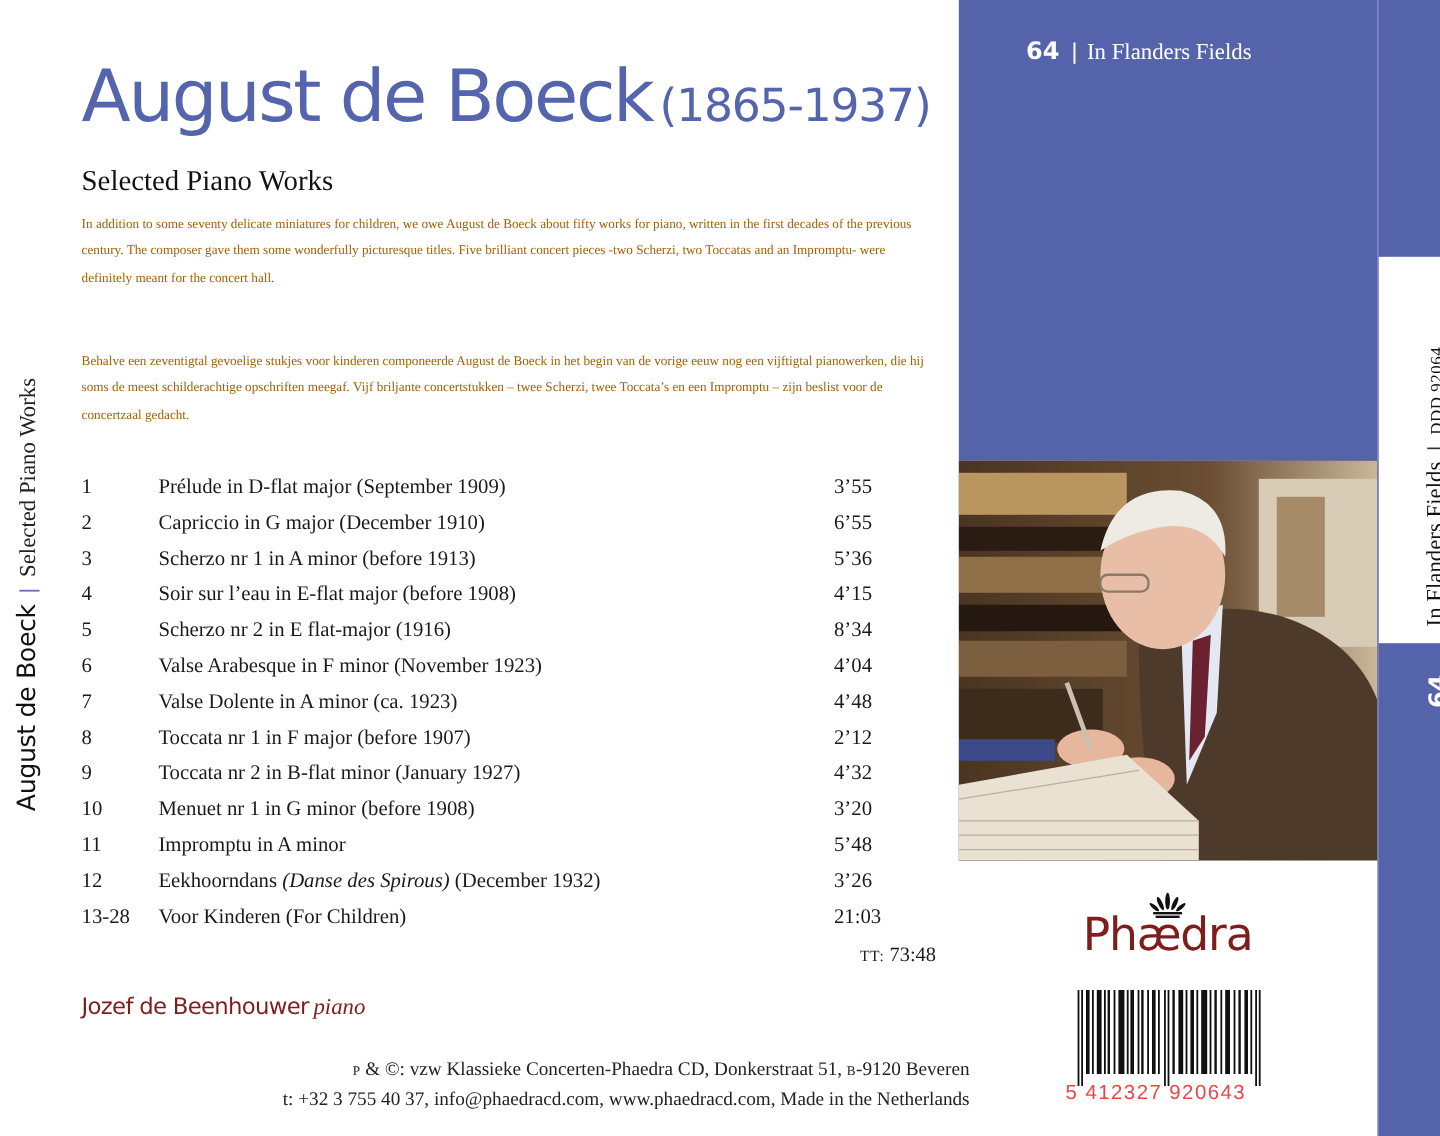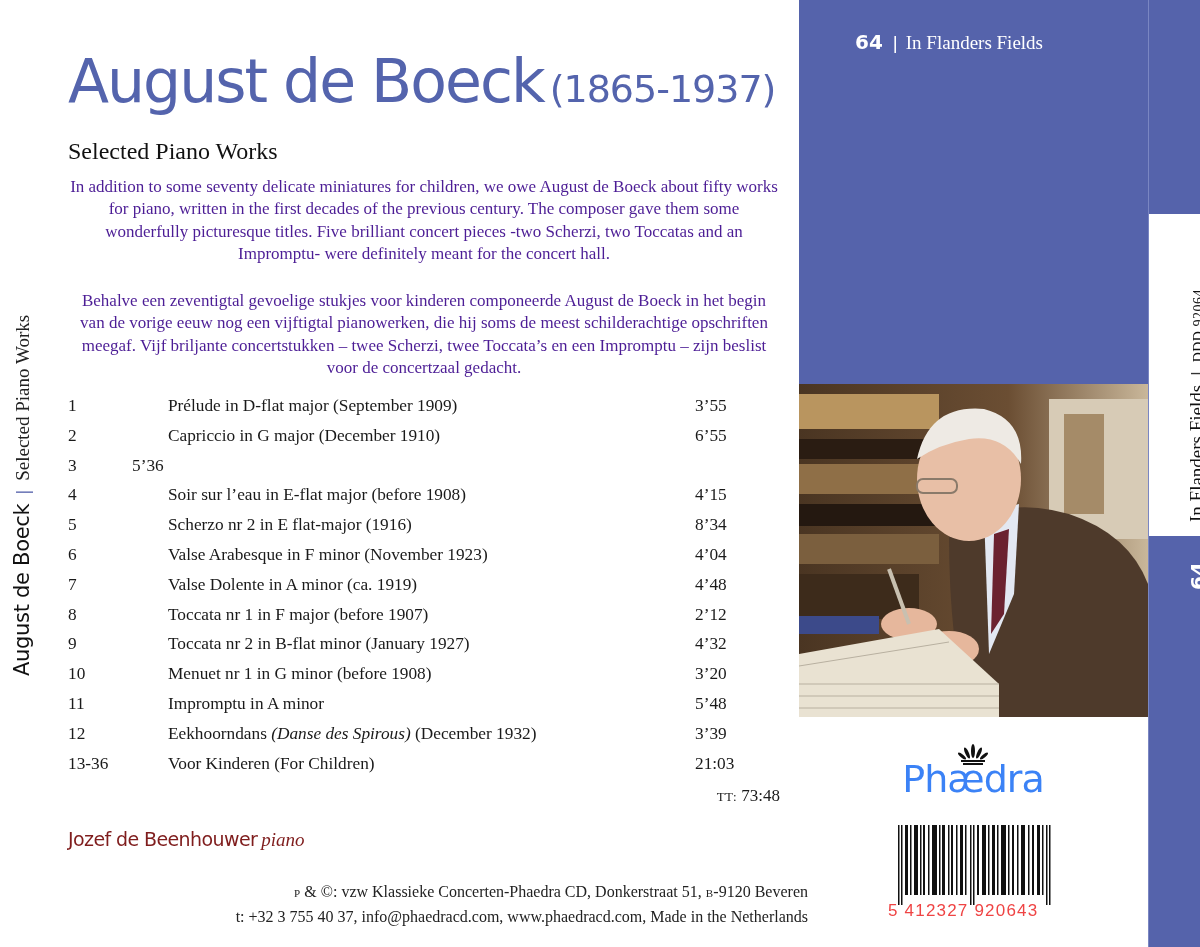--- a/index.html
+++ b/index.html
@@ -29,32 +29,32 @@
     font-family: "DejaVu Sans", sans-serif; color: #5464ad;
   }
   .title-name { font-size: 60px; letter-spacing: -2px; }
   .title-years { font-size: 38px; letter-spacing: -1px; margin-left: 6px; }
   .subtitle {
     position: absolute; left: 0; top: 138px;
     font-size: 24px; color: #111; white-space: nowrap;
   }
   .para {
     position: absolute; left: 0; width: 712px;
-    font-size: 17px; line-height: 22.3px; color: #4c1d95; text-align: center;
+    font-size: 11px; line-height: 22.3px; color: #a16207;
   }
   .para-en { top: 176px; }
   .para-nl { top: 290px; }
 
   .tracklist { position: absolute; left: 0; top: 396px; width: 707px; }
   .track {
     display: flex; align-items: baseline; height: 29.8px;
     font-size: 17.3px; color: #1a1a1a;
   }
   .track-num { width: 64px; flex: none; }
-  .track-title { flex: 1; white-space: nowrap; margin-left: 36px; }
+  .track-title { flex: 1; white-space: nowrap; }
   .track-title .it { font-style: italic; }
   .track-time { flex: none; text-align: left; width: 80px; }
   .total {
     position: absolute; right: 0; top: 786px; font-size: 17px; color: #1a1a1a; white-space: nowrap;
   }
   .total-label { font-size: 13px; letter-spacing: 0.5px; margin-left: 48px; }
 
   .performer {
     position: absolute; left: 0; top: 828px; white-space: nowrap; color: #7f1d1d;
   }
@@ -81,21 +81,21 @@
   .photo {
     position: absolute; left: 799px; top: 384px; width: 349px; height: 333px; overflow: hidden;
     background: #3a2a1c;
   }
 
   .logo {
     position: absolute; left: 893px; top: 743px; width: 160px; height: 56px;
   }
   .logo-text {
     position: absolute; left: 0; bottom: 0; width: 160px; text-align: center;
-    font-family: "DejaVu Sans", sans-serif; font-size: 38px; color: #3b82f6; letter-spacing: -1px; line-height: 40px;
+    font-family: "DejaVu Sans", sans-serif; font-size: 38px; color: #7f1d1d; letter-spacing: -1px; line-height: 40px;
   }
   .logo-fan { position: absolute; left: 64px; top: 0; }
 
   .barcode {
     position: absolute; left: 888px; top: 825px; width: 175px; height: 104px;
   }
   .barcode-digits {
     position: absolute; left: 0; top: 76px; width: 175px;
     font-family: "Liberation Sans", sans-serif; font-size: 17px; color: #ef4444; letter-spacing: 1.2px;
     white-space: nowrap;
@@ -144,40 +144,41 @@
         <span class="track-title">Prélude in D-flat major (September 1909)</span>
         <span class="track-time">3’55</span>
       </div>
     <div class="track">
         <span class="track-num">2</span>
         <span class="track-title">Capriccio in G major (December 1910)</span>
         <span class="track-time">6’55</span>
       </div>
     <div class="track">
         <span class="track-num">3</span>
+        <span class="track-title">Scherzo nr 1 in A minor (before 1913)</span>
         <span class="track-time">5’36</span>
       </div>
     <div class="track">
         <span class="track-num">4</span>
         <span class="track-title">Soir sur l’eau in E-flat major (before 1908)</span>
         <span class="track-time">4’15</span>
       </div>
     <div class="track">
         <span class="track-num">5</span>
         <span class="track-title">Scherzo nr 2 in E flat-major (1916)</span>
         <span class="track-time">8’34</span>
       </div>
     <div class="track">
         <span class="track-num">6</span>
         <span class="track-title">Valse Arabesque in F minor (November 1923)</span>
         <span class="track-time">4’04</span>
       </div>
     <div class="track">
         <span class="track-num">7</span>
-        <span class="track-title">Valse Dolente in A minor (ca. 1919)</span>
+        <span class="track-title">Valse Dolente in A minor (ca. 1923)</span>
         <span class="track-time">4’48</span>
       </div>
     <div class="track">
         <span class="track-num">8</span>
         <span class="track-title">Toccata nr 1 in F major  (before 1907)</span>
         <span class="track-time">2’12</span>
       </div>
     <div class="track">
         <span class="track-num">9</span>
         <span class="track-title">Toccata nr 2 in B-flat minor (January 1927)</span>
@@ -189,24 +190,24 @@
         <span class="track-time">3’20</span>
       </div>
     <div class="track">
         <span class="track-num">11</span>
         <span class="track-title">Impromptu in A minor</span>
         <span class="track-time">5’48</span>
       </div>
     <div class="track">
         <span class="track-num">12</span>
         <span class="track-title"><span>Eekhoorndans </span><span class="it">(Danse des Spirous)</span><span> (December 1932)</span></span>
-        <span class="track-time">3’39</span>
-      </div>
-    <div class="track">
-        <span class="track-num">13-36</span>
+        <span class="track-time">3’26</span>
+      </div>
+    <div class="track">
+        <span class="track-num">13-28</span>
         <span class="track-title">Voor Kinderen (For Children)</span>
         <span class="track-time">21:03</span>
       </div>
   </div>
 
   <div class="total">
     <span class="total-label">TT:</span>
     <span>73:48</span>
   </div>
 

